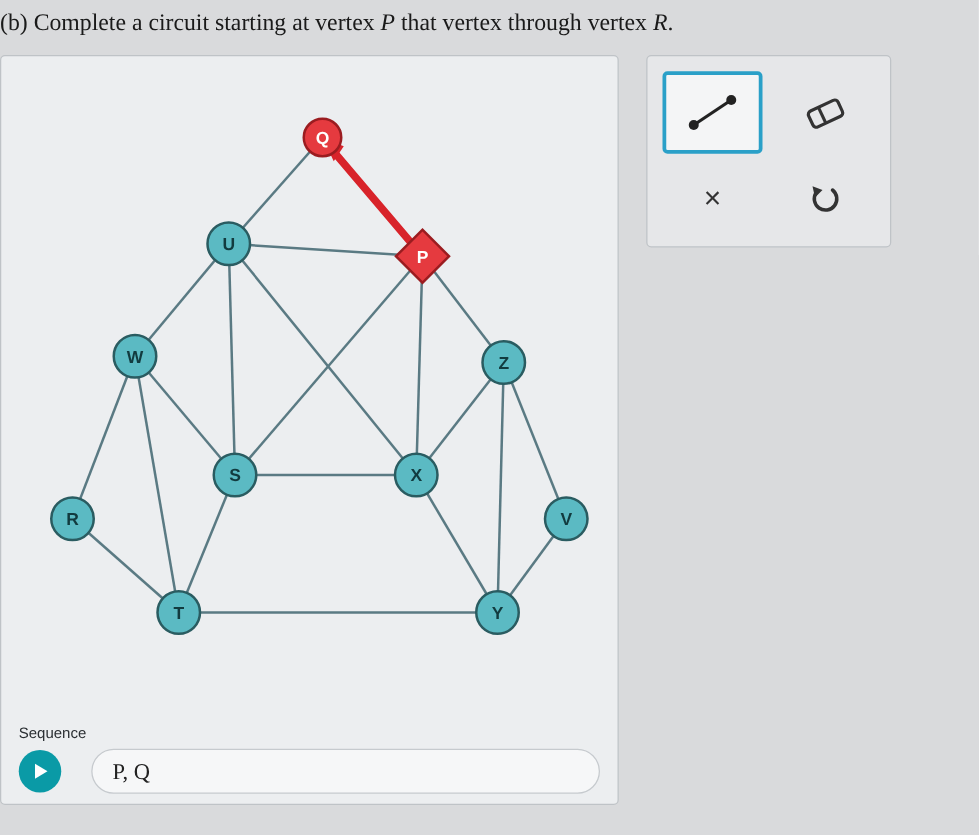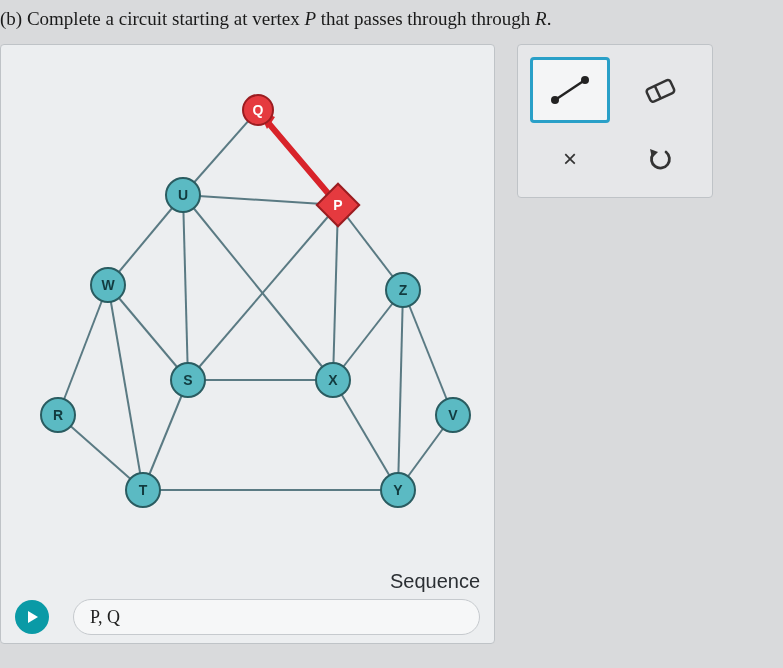--- a/index.html
+++ b/index.html
@@ -76,24 +76,23 @@
     fill: #fff;
   }
   .seq-area {
     position: absolute;
     bottom: 8px;
     left: 14px;
     right: 14px;
   }
   .seq-title {
     font-family: Arial, sans-serif;
-    font-size: 20px;
+    font-size: 12px;
     color: #2b2f33;
     margin-bottom: 6px;
-    text-align: right;
   }
   .seq-row {
     display: flex;
     align-items: center;
     gap: 24px;
   }
   .play-btn {
     width: 34px;
     height: 34px;
     border-radius: 50%;
@@ -147,21 +146,21 @@
   }
   .tool-icon { color:#333; }
 </style>
 </head>
 <body>
 
 <div class="question">
   <span>(b)</span>
   <span>Complete a circuit starting at vertex</span>
   <span class="it">P</span>
-  <span>that passes through through</span>
+  <span>that vertex through vertex</span>
   <span class="it">R</span><span>.</span>
 </div>
 
 <div class="main-row">
   <div class="graph-panel">
     <svg class="graph-svg" width="470" height="500">
 
       <g>
         <line class="edge" x1="245" y1="55" x2="170" y2="140"></line>
         <line class="edge" x1="170" y1="140" x2="325" y2="150"></line>

